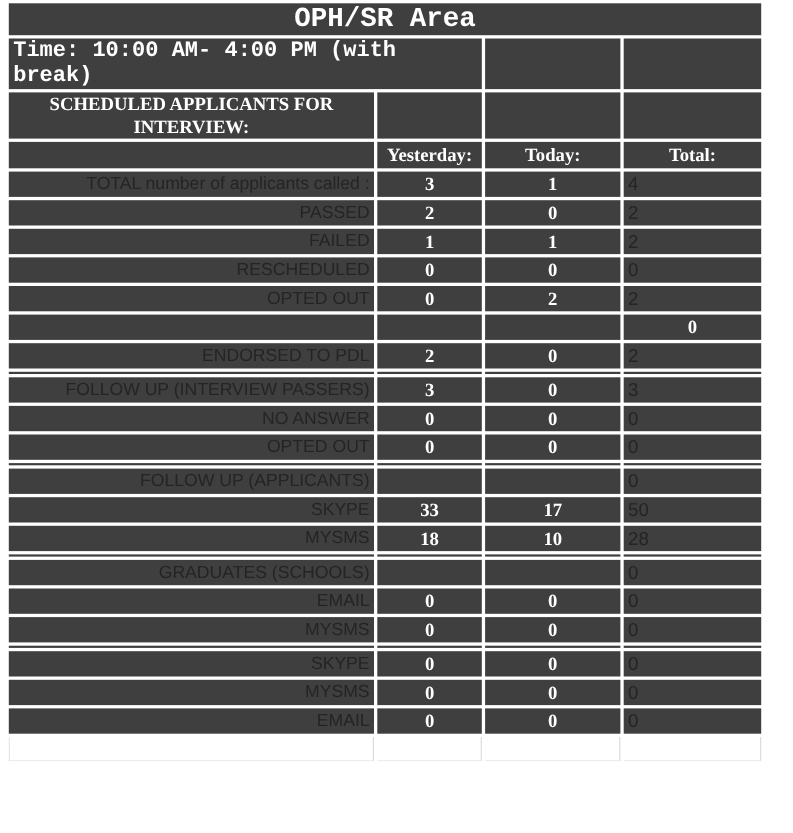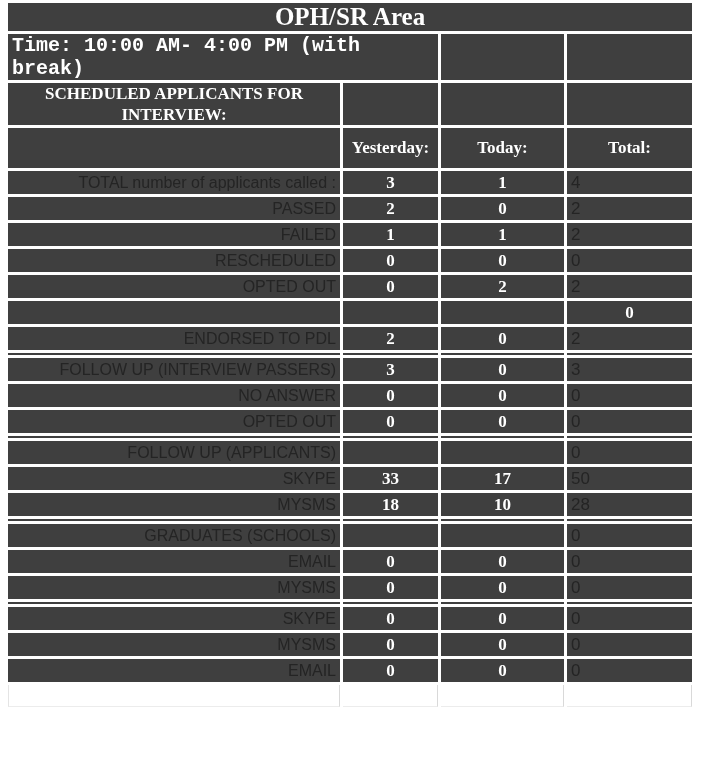--- a/index.html
+++ b/index.html
@@ -25,21 +25,21 @@
     height: 23px;
     padding: 0 4px;
     overflow: hidden;
     vertical-align: middle;
   }
   
   td.title-cell {
     height: 15px;
     text-align: center;
     color: #ffffff;
-    font-family: Liberation Serif, serif;
+    font-family: Liberation Mono, monospace;
     font-weight: bold;
     font-size: 25px;
   }
   
   td.merged-head {
     color: #ffffff;
     font-family: Liberation Mono, monospace;
     font-weight: bold;
     font-size: 20px;
   }
@@ -48,21 +48,21 @@
     line-height: 21px;
     text-align: center;
     color: #ffffff;
     font-family: "Liberation Serif", serif;
     font-weight: bold;
     font-size: 17px;
     margin-left: 16px;
   }
   
   td.col-head {
-    height: 40px;
+    height: 24px;
     text-align: center;
     color: #ffffff;
     font-family: "Liberation Serif", serif;
     font-weight: bold;
     font-size: 17px;
   }
   
   td.lbl {
     color: #242424;
     font-size: 16px;

